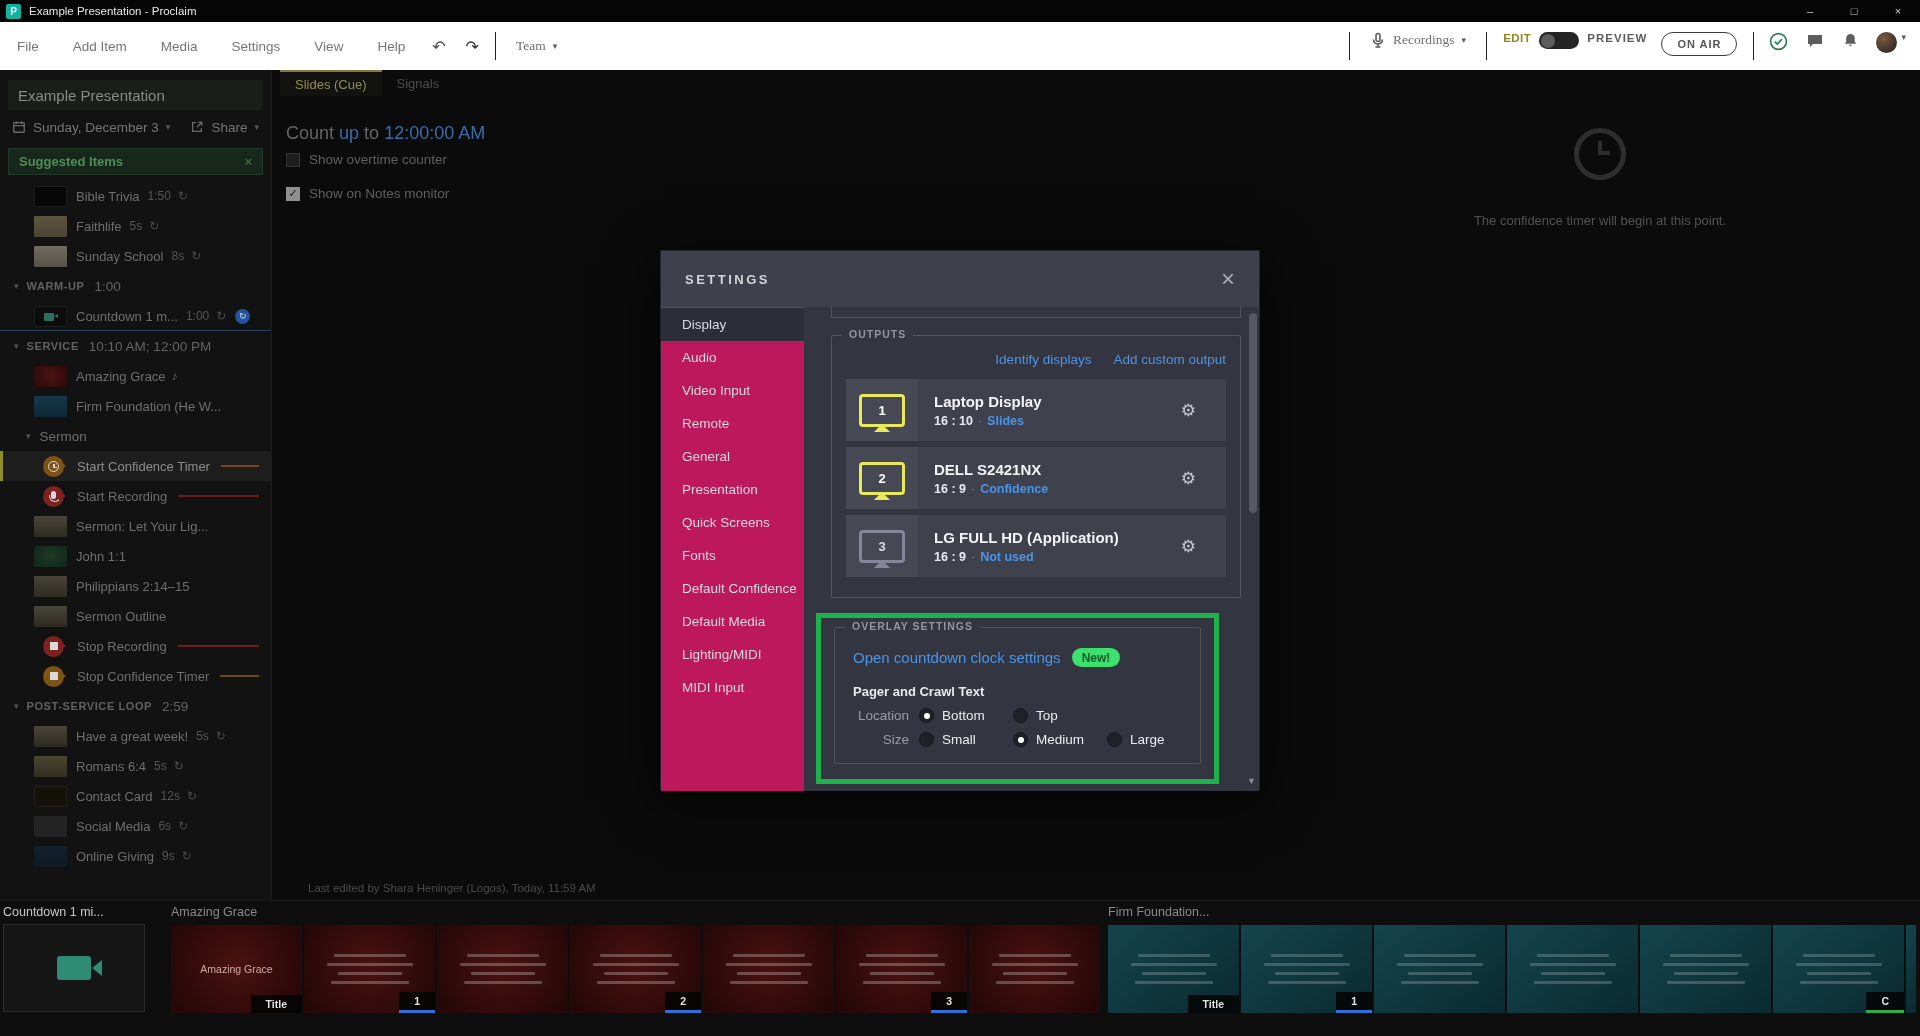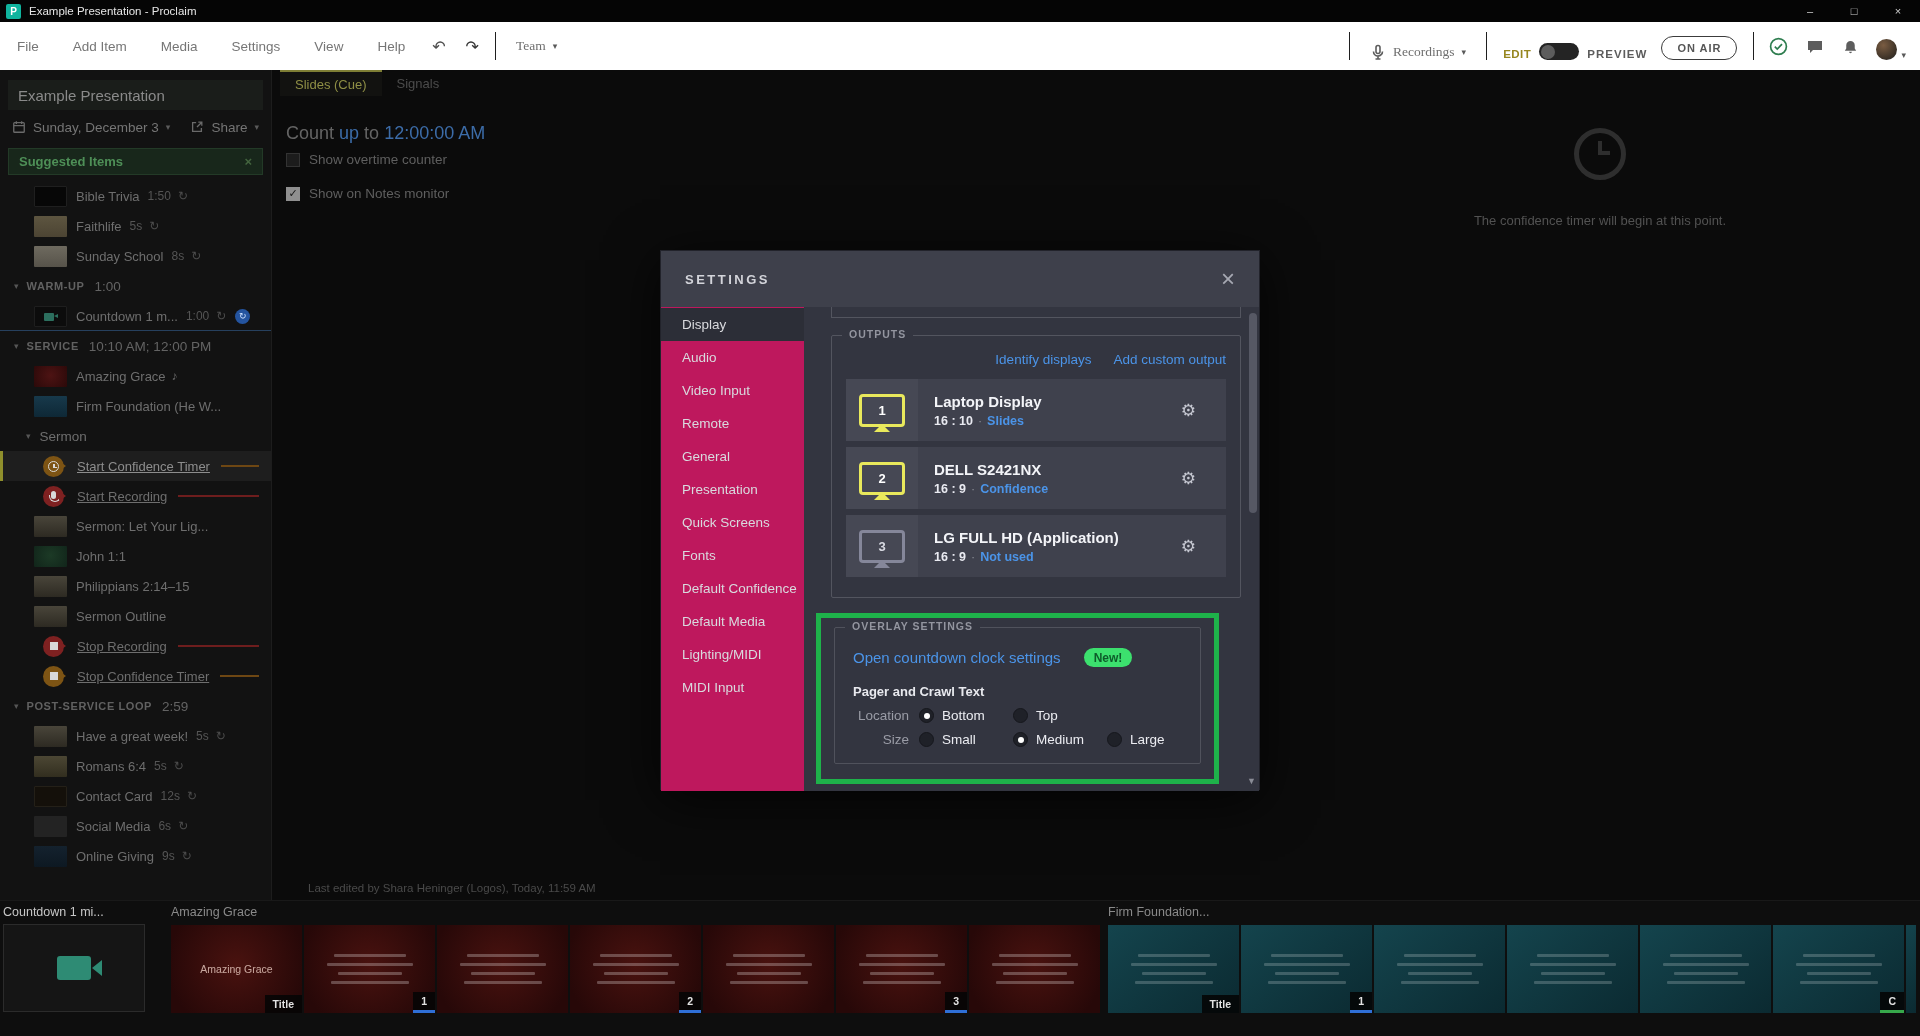--- a/index.html
+++ b/index.html
@@ -14,21 +14,21 @@
   .win-controls{margin-left:auto;display:flex;height:100%;}
   .win-btn{width:44px;height:100%;display:flex;align-items:center;justify-content:center;color:#cfcfcf;font-size:11px;}
 
   
   .menubar{position:absolute;top:22px;left:0;right:0;height:48px;background:#ffffff;display:flex;align-items:center;
     color:#767676;font-size:13.5px;z-index:40;}
   .menu-item{padding:0 17px;cursor:default;}
   .mb-icon{color:#4f4f4f;font-size:16px;padding:0 10px;}
   .mb-icon.dim{color:#353535;}
   .mb-divider{width:1px;height:28px;background:#1f1f1f;margin:0 6px;}
-  .mb-right{margin-left:auto;display:flex;align-items:flex-end;}
+  .mb-right{margin-left:auto;display:flex;align-items:flex-start;}
   .mb-group{display:flex;align-items:center;gap:7px;padding:0 14px;color:#6f6f6f;font-family:Liberation Serif, serif;}
   .caret{font-size:9px;color:#5a5a5a;}
   .edit-label{color:var(--edit-yellow);font-weight:bold;font-size:11.5px;letter-spacing:.5px;}
   .toggle{width:40px;height:17px;border-radius:9px;background:#242424;position:relative;margin:0 8px;}
   .toggle .knob{position:absolute;left:2px;top:1.5px;width:14px;height:14px;border-radius:50%;background:#5d5d5d;}
   .preview-label{color:#5c5c5c;font-weight:bold;font-size:11.5px;letter-spacing:1px;margin-right:14px;}
   .onair{border:1px solid #3c3c3c;border-radius:13px;padding:5px 15px;color:#565656;font-weight:bold;
     font-size:11px;letter-spacing:1px;}
   .mb-svg{width:16px;height:16px;stroke:#5d5d5d;fill:none;stroke-width:1.6;}
   .mb-svg.fill{fill:#5d5d5d;stroke:none;}
@@ -53,21 +53,21 @@
   .row .music{margin-left:6px;color:#6a6a6a;font-size:12px;}
   .row.section{padding-left:14px;}
   .row.section .sec-caret{color:#555;font-size:9px;margin-right:8px;}
   .row.section .sec-label{font-weight:bold;font-size:11px;letter-spacing:.6px;color:#616161;}
   .row.section .sec-time{margin-left:10px;font-size:13.5px;color:#636363;}
   .row.subsection{padding-left:26px;color:#6e6e6e;font-size:13.5px;}
   .row.subsection .sec-caret{color:#555;font-size:9px;margin-right:9px;}
   .row.selected{background:#1e1e1e;color:#8d8d8d;}
   .row.selected::before{content:'';position:absolute;left:0;top:0;bottom:0;width:3px;background:#8f8f2c;}
   .row.divided::after{content:'';position:absolute;left:0;right:0;bottom:0;height:1px;background:#26405e;}
-  .row.action{padding-left:43px;text-decoration:underline;}
+  .row.action{padding-left:43px;}
   .pin{width:21px;height:21px;border-radius:50%;position:relative;margin-right:13px;flex:none;
     display:flex;align-items:center;justify-content:center;--pc:#7d5414;background:var(--pc);}
   .pin::after{content:'';position:absolute;right:-7px;top:5.5px;border:5px solid transparent;border-left:7px solid var(--pc);}
   .pin.rec{--pc:#7e2121;}
   .glyph-clock{width:11px;height:11px;border:1.5px solid #d9d9d9;border-radius:50%;position:relative;}
   .glyph-clock::after{content:'';position:absolute;left:4px;top:2px;width:1.5px;height:4px;background:#d9d9d9;}
   .glyph-clock::before{content:'';position:absolute;left:4px;top:5px;width:3.5px;height:1.5px;background:#d9d9d9;}
   .glyph-mic{width:5px;height:8px;background:#d9d9d9;border-radius:3px;position:relative;margin-top:-2px;}
   .glyph-mic::after{content:'';position:absolute;left:-2.5px;top:4px;width:10px;height:6px;
     border:1.5px solid #d9d9d9;border-top:none;border-radius:0 0 6px 6px;}
@@ -124,21 +124,21 @@
   .slides{display:flex;gap:2px;}
   .slide{width:131px;height:88px;position:relative;flex:none;overflow:hidden;
     display:flex;flex-direction:column;justify-content:center;}
   .slide.red{background:radial-gradient(circle at 50% 45%,#49120f,#270808 85%);}
   .slide.teal{background:linear-gradient(140deg,#14444d,#0b2a31);}
   .slide.sliver{width:10px;}
   .slide-title{color:rgba(235,205,195,.8);font-size:10.5px;text-align:center;}
   .fl{height:3px;border-radius:1px;margin:3px auto;background:rgba(255,255,255,.26);}
   .slide.teal .fl{background:rgba(255,255,255,.2);}
   .badge{position:absolute;right:0;bottom:0;background:rgba(4,4,4,.88);color:#e2e2e2;
-    font-size:10.5px;font-weight:bold;padding:3px 8px;}
+    font-size:10.5px;font-weight:bold;padding:3px 15px;}
   .badge.num{border-bottom:3px solid #2f6fd6;}
   .badge.chorus{border-bottom:3px solid #37a84b;}
 
   
   .dialog{position:absolute;left:660px;top:250px;width:600px;height:540px;z-index:100;
     box-shadow:0 10px 50px rgba(0,0,0,.75);border:1px solid #22232b;background:var(--content-bg);}
   .dlg-header{height:56px;background:#3e404b;display:flex;align-items:center;padding:0 24px;}
   .dlg-title{color:#d3d4da;font-size:13px;font-weight:bold;letter-spacing:2.5px;}
   .dlg-close{margin-left:auto;color:#a6a8b2;font-size:24px;line-height:1;}
   .dlg-body{display:flex;height:484px;}
@@ -161,21 +161,21 @@
     border:8px solid transparent;border-top:0;border-bottom:8px solid var(--mc);}
   .mon.gray{--mc:#85879a;color:#d8dae2;}
   .out-text{padding-left:16px;display:flex;flex-direction:column;justify-content:center;gap:4px;}
   .out-name{color:#f3f4f8;font-size:15px;font-weight:bold;}
   .out-sub{font-size:12.5px;font-weight:bold;color:#e9eaf1;}
   .out-sub .dot{color:#8a8c96;margin:0 5px;font-weight:normal;}
   .out-sub .role{color:var(--accent-blue);}
   .out-gear{margin-left:auto;padding-right:30px;color:#c6c8d2;font-size:17px;}
   .overlay-hl{margin:15px 22px 0 -15px;border:5px solid var(--highlight-green);padding:9px 13px 15px;}
   .ov-fieldset{border:1px solid #50525c;position:relative;padding:20px 18px 16px;}
-  .ov-link-row{display:flex;align-items:center;gap:23px;}
+  .ov-link-row{display:flex;align-items:center;gap:11px;}
   .ov-link{color:var(--accent-blue);font-size:15px;}
   .new-badge{background:var(--badge-green);color:#0d5c2a;font-weight:bold;font-size:12px;
     border-radius:10px;padding:2.5px 10px;}
   .ov-subtitle{margin-top:17px;color:#e8e9ee;font-weight:bold;font-size:13px;}
   .radio-row{margin-top:9px;display:flex;align-items:center;font-size:13.5px;}
   .radio-row .rlabel{width:56px;text-align:right;color:#9a9ca6;margin-right:10px;flex:none;}
   .radio-option{display:flex;align-items:center;gap:8px;min-width:94px;color:#ebecf1;}
   .radio{width:15px;height:15px;border-radius:50%;background:#1f2128;border:1px solid #16171d;
     display:flex;align-items:center;justify-content:center;flex:none;}
   .radio.sel::after{content:'';width:6px;height:6px;border-radius:50%;background:#fff;}

